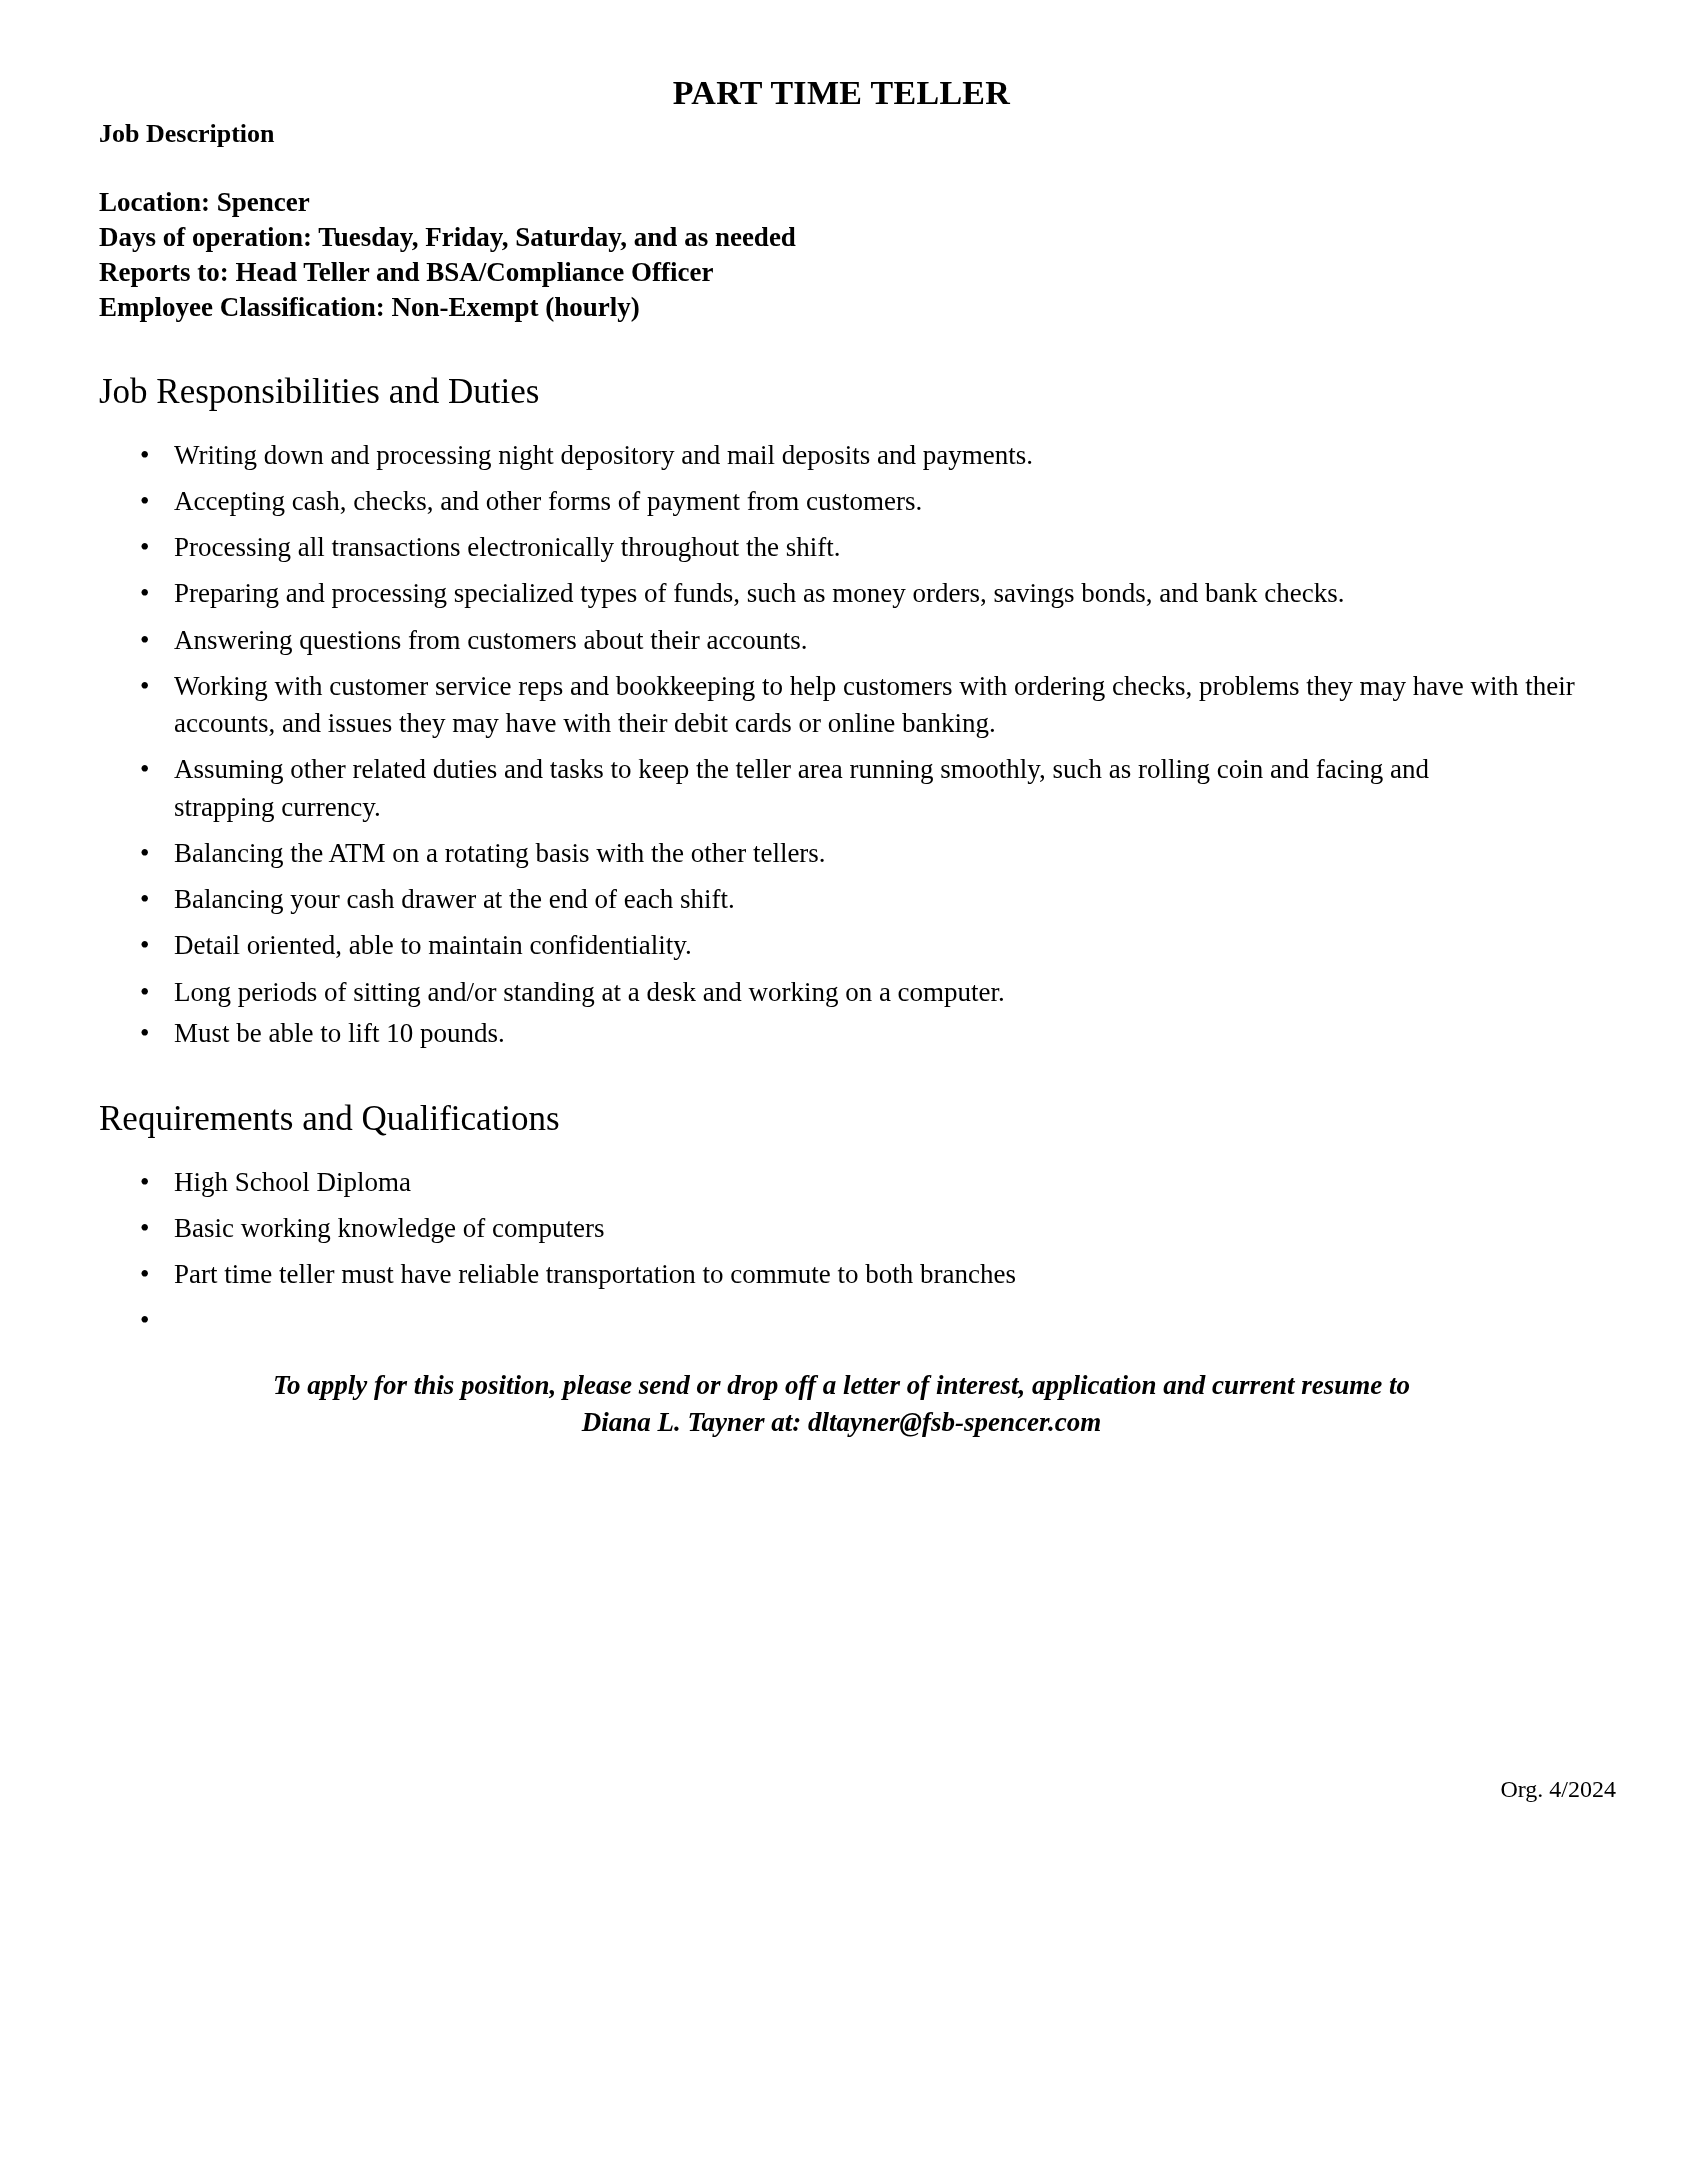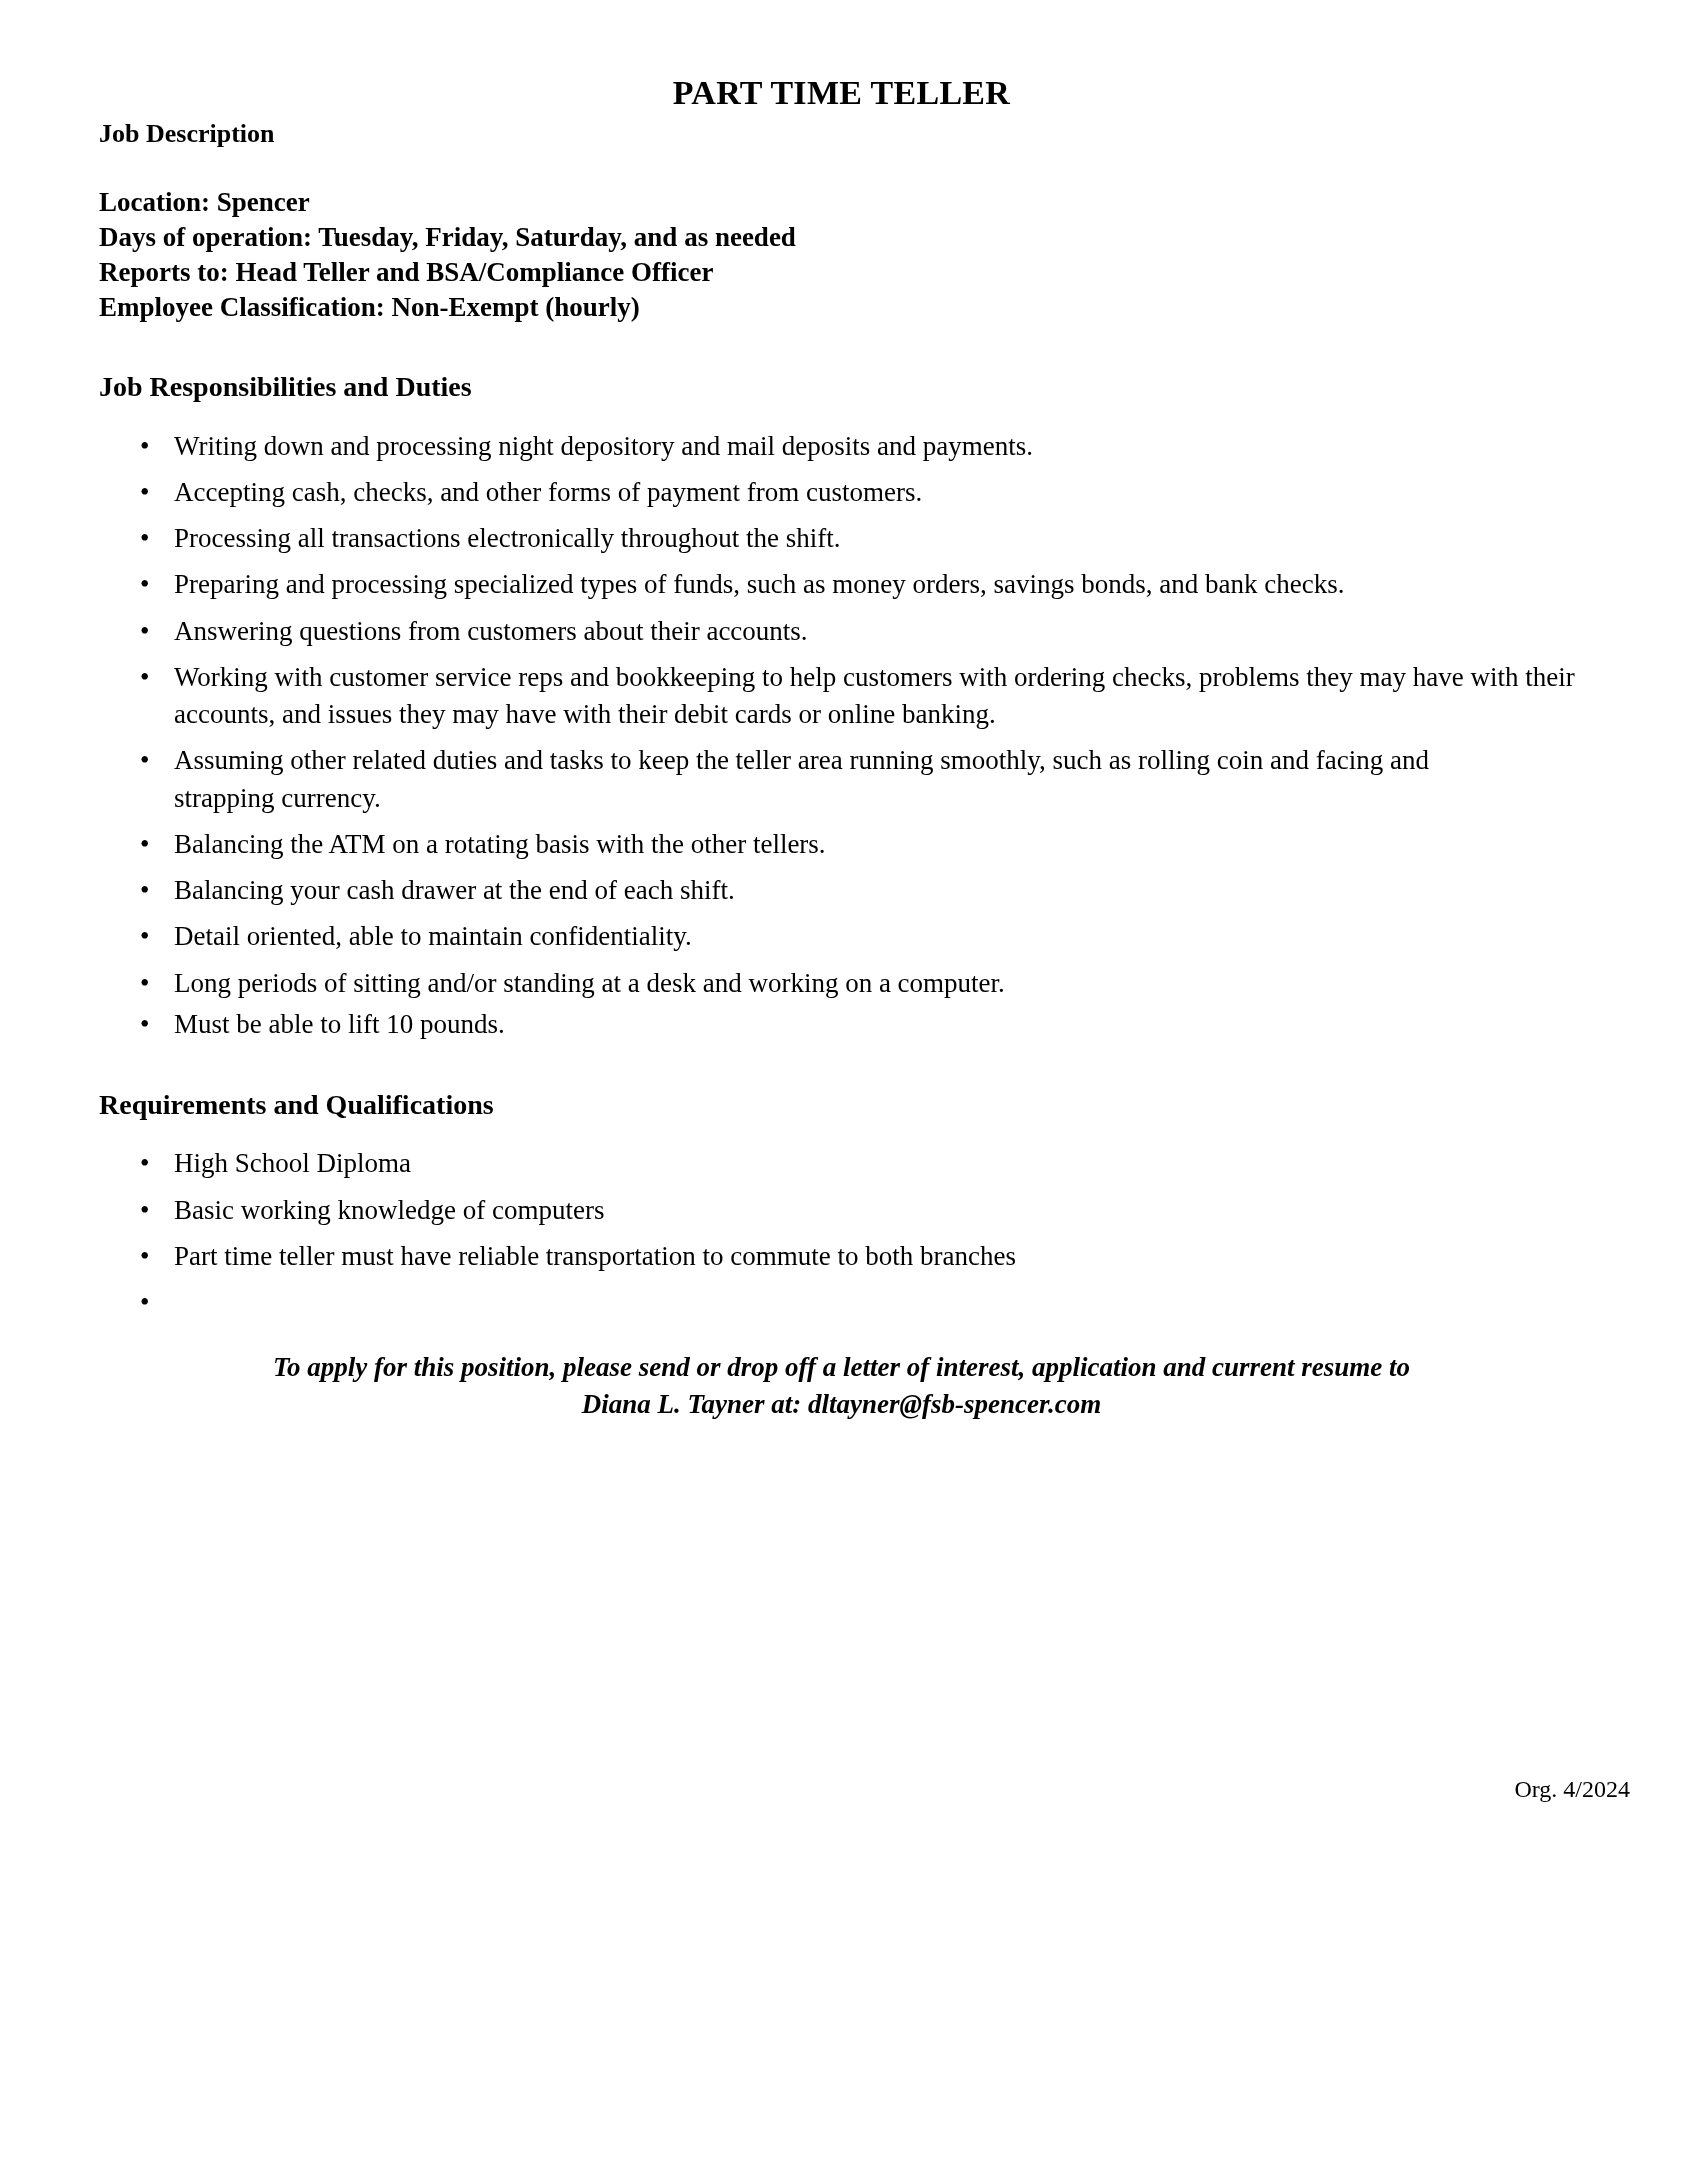--- a/index.html
+++ b/index.html
@@ -45,22 +45,22 @@
   .meta-block {
     margin-top: 35px;
     font-weight: bold;
     font-size: 27px;
     line-height: 1.30;
   }
   .meta-line { white-space: nowrap; }
 
   
   .section-heading {
-    font-weight: bold;
-    font-size: 28px;
+    font-weight: normal;
+    font-size: 35px;
     line-height: 1.3;
   }
   .sh-duties   { margin-top: 44px; }
   .sh-physical { margin-top: 44px; }
   .sh-quals    { margin-top: 44px; }
 
   
   ul.bullets {
     list-style: none;
     margin: 0;
@@ -94,21 +94,21 @@
     font-style: italic;
     font-weight: bold;
     font-size: 27px;
     line-height: 1.35;
   }
   .closing .line2 { display: block; }
 
   
   .footer-org {
     position: absolute;
-    right: 53px;
+    right: 67px;
     bottom: 95px;
     font-size: 24px;
     font-family: "Liberation Serif", "DejaVu Serif", serif;
     margin-top: 24px;
   }
 </style>
 </head>
 <body>
 
 <div class="page">

